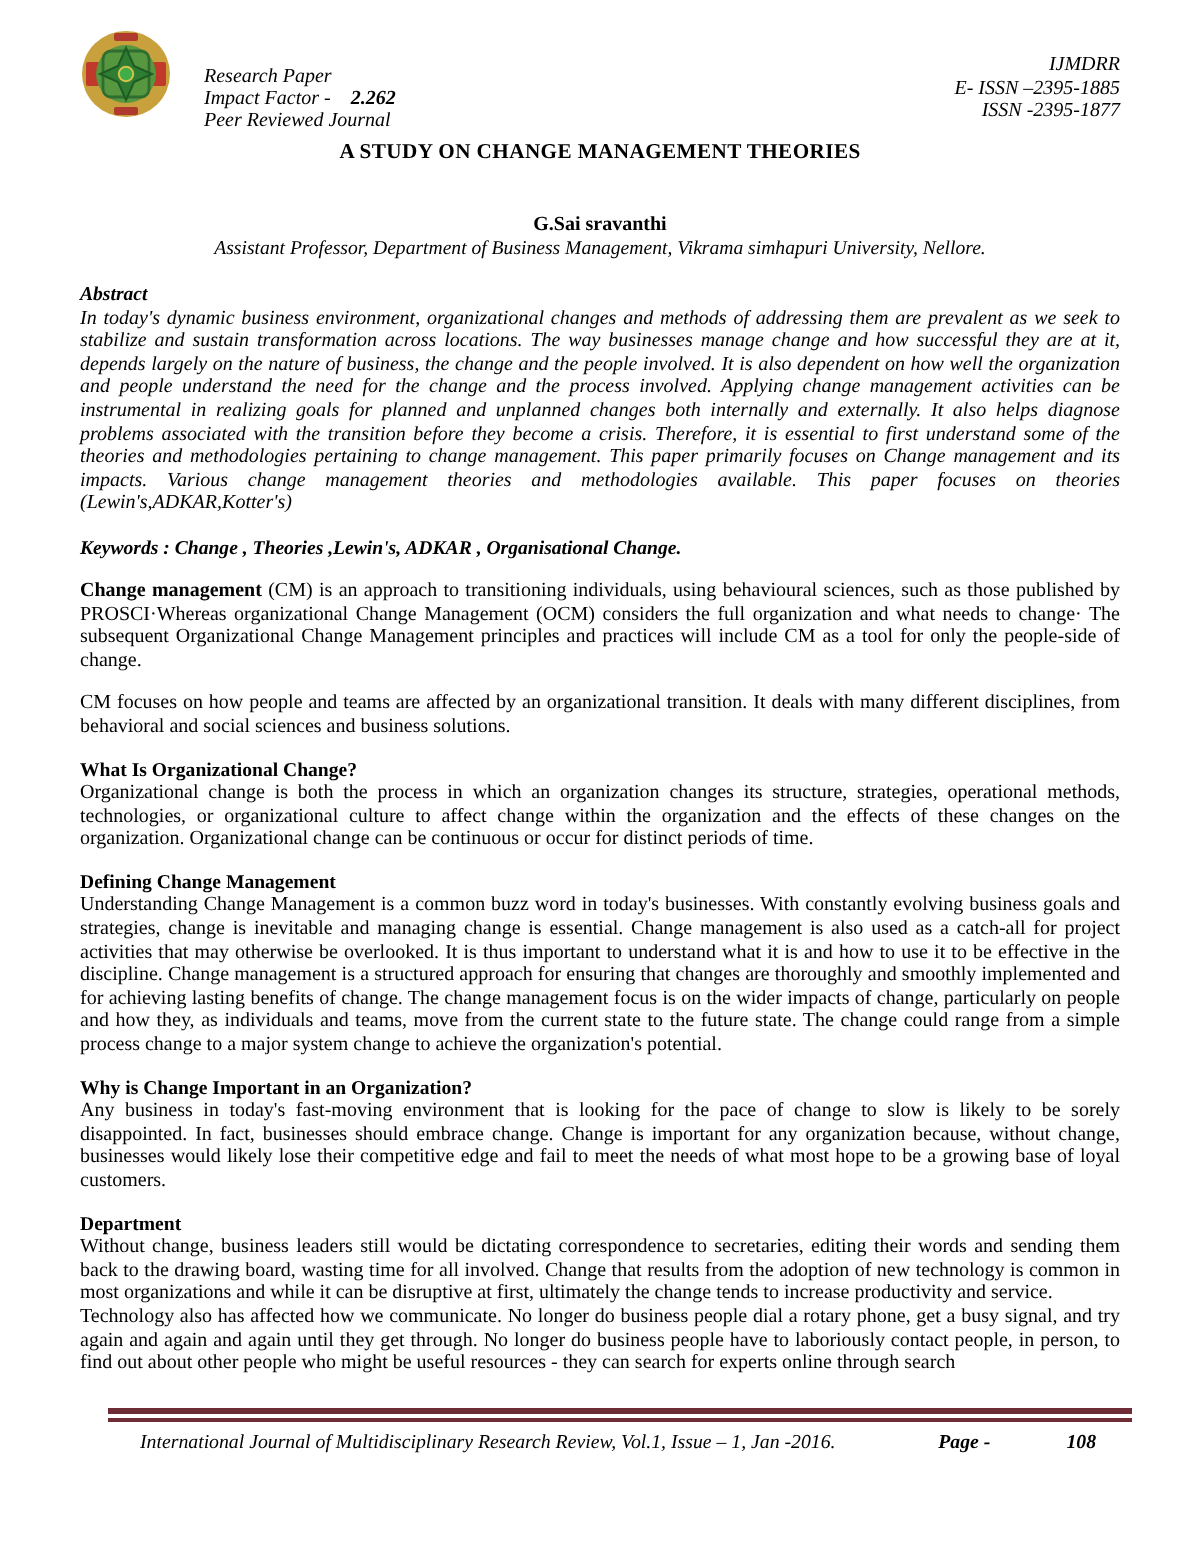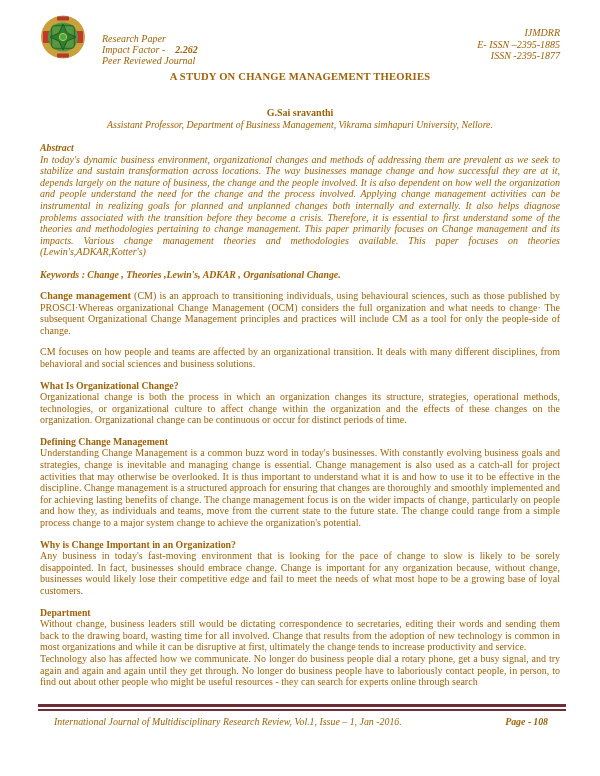--- a/index.html
+++ b/index.html
@@ -1,21 +1,21 @@
 <!DOCTYPE html>
 <html><head>
 <meta charset="utf-8">
 <style>
   html,body{margin:0;padding:0;background:#ffffff;}
   .page{
     position:relative;
     width:600px;height:732px;
     background:#ffffff;
     font-family:"Liberation Serif", serif;
-    color:#a16207;
+    color:#000000;
     overflow:hidden;
     margin:0 auto;
   }
   .content{padding:14px 40px 0 40px;}
 
   
   .hdr{display:flex;align-items:flex-start;}
   .logo{width:46px;height:46px;margin-right:16px;flex:0 0 auto;}
   .hleft{font-style:italic;font-size:10px;line-height:11px;margin-top:19px;}
   .hleft .ifv{font-weight:bold;margin-left:10px;font-style:italic;}
@@ -28,27 +28,27 @@
 
   
   .sec{margin-top:10px;}
   h2.h{font-size:9.8px;font-weight:bold;margin:0;line-height:11.6px;}
   p.b{font-size:10px;line-height:11.6px;text-align:justify;margin:0;}
   .it{font-style:italic;}
   .abs{margin-top:12px;}
   .kw{margin-top:11px;font-weight:bold;font-style:italic;font-size:9.8px;}
 
   
-  .footer{position:absolute;left:38px;right:34px;top:704px;}
+  .footer{position:absolute;left:54px;right:34px;top:704px;}
   .rule{height:2px;border-top:3px solid #6e2c36;border-bottom:2px solid #6e2c36;}
   .frow{display:flex;justify-content:space-between;align-items:baseline;
         font-style:italic;font-size:9.9px;padding:5px 18px 0 16px;}
   .fpage{white-space:nowrap;}
   .fpage .pl{font-weight:bold;margin-right:2px;}
-  .fpage .pn{font-weight:bold;}
+  .fpage .pn{font-weight:bold;margin-left:36px;}
 </style>
 </head>
 <body>
 
 <div class="page">
   <div class="content">
 
     <div class="hdr">
       <div class="logo">
         <svg viewBox="0 0 46 46" width="46" height="46" aria-hidden="true">

